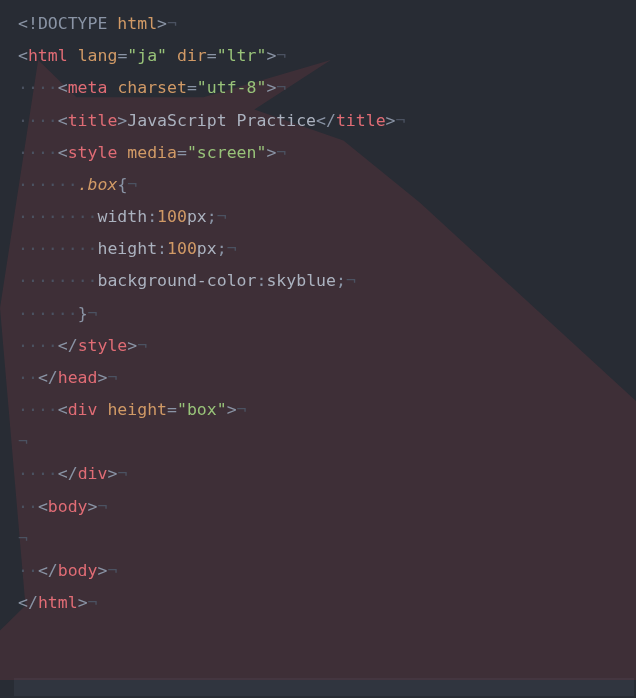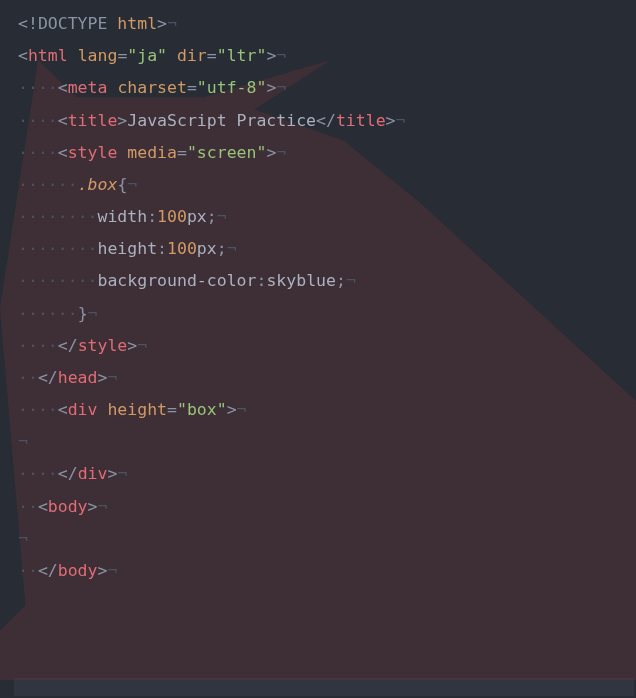--- a/index.html
+++ b/index.html
@@ -73,13 +73,14 @@
     <div class="line"><span class="guide">·</span><span class="guide">·</span><span class="guide">·</span><span class="guide">·</span><span class="guide">·</span><span class="guide">·</span><span class="guide">·</span><span class="guide">·</span><span class="prop">background-color</span><span class="punct">:</span><span class="kw">skyblue</span><span class="punct">;</span><span class="inv">¬</span></div>
     <div class="line"><span class="guide">·</span><span class="guide">·</span><span class="guide">·</span><span class="guide">·</span><span class="guide">·</span><span class="guide">·</span><span class="punct">}</span><span class="inv">¬</span></div>
     <div class="line"><span class="guide">·</span><span class="guide">·</span><span class="guide">·</span><span class="guide">·</span><span class="punct">&lt;/</span><span class="tagname">style</span><span class="punct">&gt;</span><span class="inv">¬</span></div>
     <div class="line"><span class="guide">·</span><span class="guide">·</span><span class="punct">&lt;/</span><span class="tagname">head</span><span class="punct">&gt;</span><span class="inv">¬</span></div>
     <div class="line"><span class="guide">·</span><span class="guide">·</span><span class="guide">·</span><span class="guide">·</span><span class="punct">&lt;</span><span class="tagname">div</span><span class="txt"> </span><span class="attr">height</span><span class="punct">=</span><span class="val">"box"</span><span class="punct">&gt;</span><span class="inv">¬</span></div>
     <div class="line"><span class="inv">¬</span></div>
     <div class="line"><span class="guide">·</span><span class="guide">·</span><span class="guide">·</span><span class="guide">·</span><span class="punct">&lt;/</span><span class="tagname">div</span><span class="punct">&gt;</span><span class="inv">¬</span></div>
     <div class="line"><span class="guide">·</span><span class="guide">·</span><span class="punct">&lt;</span><span class="tagname">body</span><span class="punct">&gt;</span><span class="inv">¬</span></div>
     <div class="line"><span class="inv">¬</span></div>
     <div class="line"><span class="guide">·</span><span class="guide">·</span><span class="punct">&lt;/</span><span class="tagname">body</span><span class="punct">&gt;</span><span class="inv">¬</span></div>
+    <div class="line"><span class="punct">&lt;/</span><span class="tagname">html</span><span class="punct">&gt;</span><span class="inv">¬</span></div>
   </div>
 
 </body></html>

